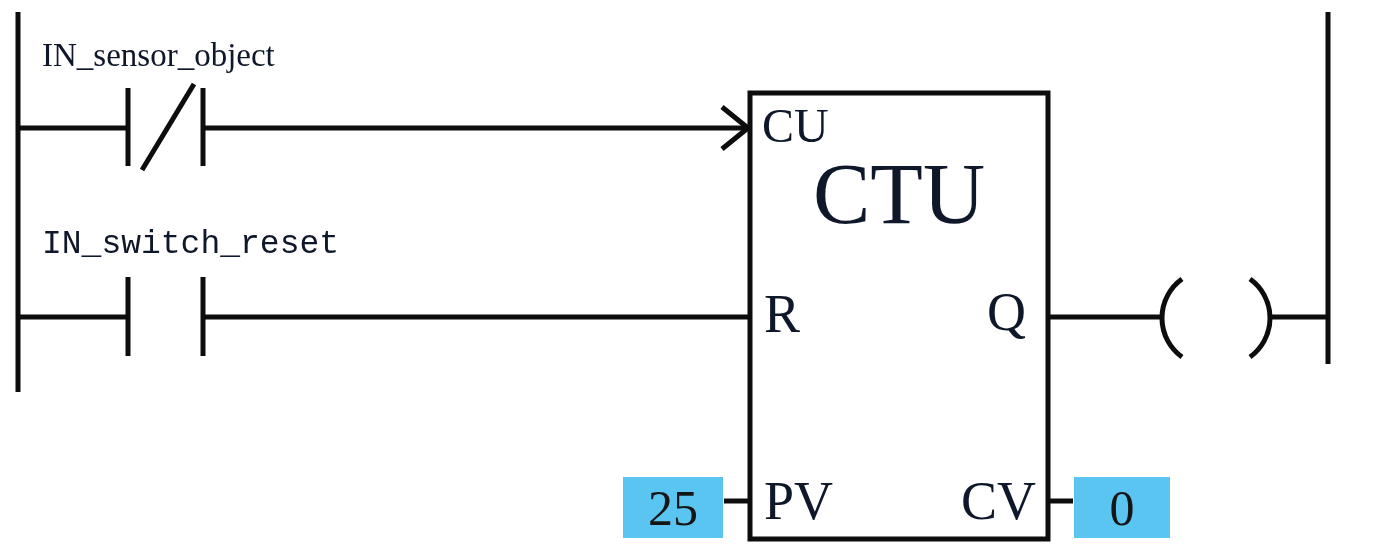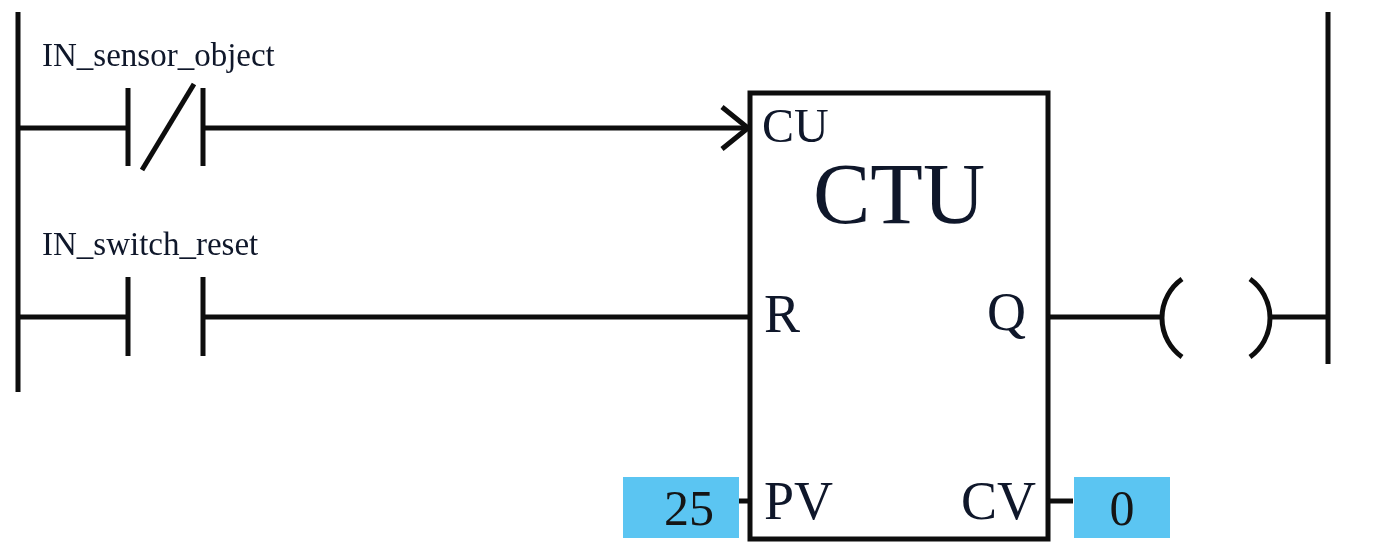--- a/index.html
+++ b/index.html
@@ -72,36 +72,36 @@
     <path d="M 1182 279 A 48 48 0 0 0 1182 357" fill="none" stroke="#0d0d0d" stroke-width="5"></path>
     <path d="M 1250 279 A 48 48 0 0 1 1250 357" fill="none" stroke="#0d0d0d" stroke-width="5"></path>
     <line x1="1268" y1="317" x2="1330" y2="317" stroke="#0d0d0d" stroke-width="5"></line>
 
     <line x1="724" y1="501" x2="752" y2="501" stroke="#0d0d0d" stroke-width="5"></line>
     <line x1="1046" y1="501" x2="1073" y2="501" stroke="#0d0d0d" stroke-width="5"></line>
   </svg>
 
   <div class="txt var-label" style="left:42px; top:39px;">IN_sensor_object</div>
 
-  <div class="txt var-label" style="left:42px; top:228px;">IN_switch_reset</div>
+  <div class="txt var-label" style="left:42px; top:228px;font-family:Liberation Mono, monospace;">IN_switch_reset</div>
 
 
   <div class="txt pin-cu" style="left:762px; top:102px;">CU</div>
 
   <div class="txt block-title" style="left:750px; top:151px; width:298px;">CTU</div>
 
   <div class="txt pin" style="left:764px; top:287px;">R</div>
 
   <div class="txt pin right-align" style="left:978px; top:285px; width:48px;">Q</div>
 
   <div class="txt pin right-align" style="left:948px; top:474px; width:88px;">CV</div>
 
   <div class="txt pin" style="left:764px; top:474px;">PV</div>
 
-  <div class="value-box" style="left:623px; top:477px; width:100px; height:61px;padding-left:16px;">
+  <div class="value-box" style="left:623px; top:477px; width:100px; height:61px;">
     <span>25</span>
   </div>
 
   <div class="value-box" style="left:1074px; top:477px; width:96px; height:61px;">
     <span>0</span>
   </div>
 
 
 </div>
 

